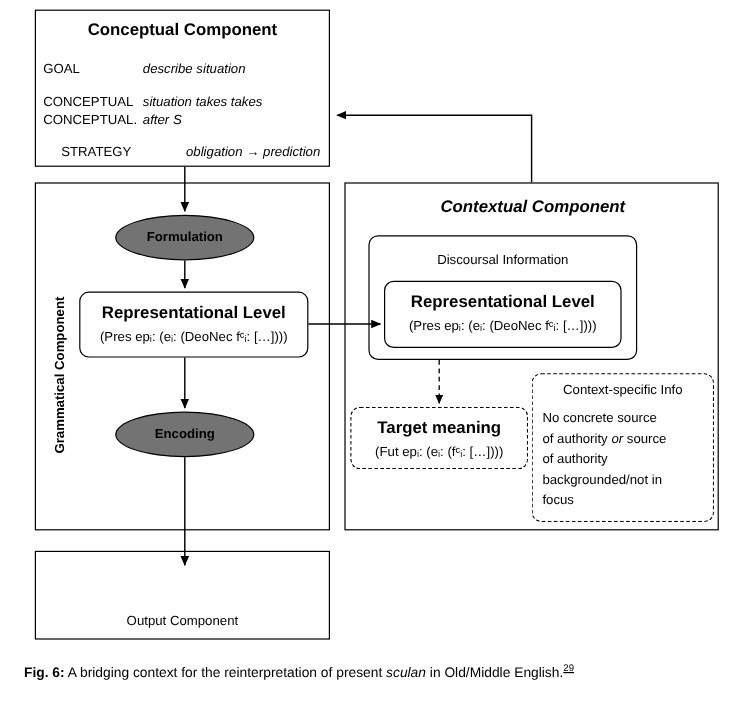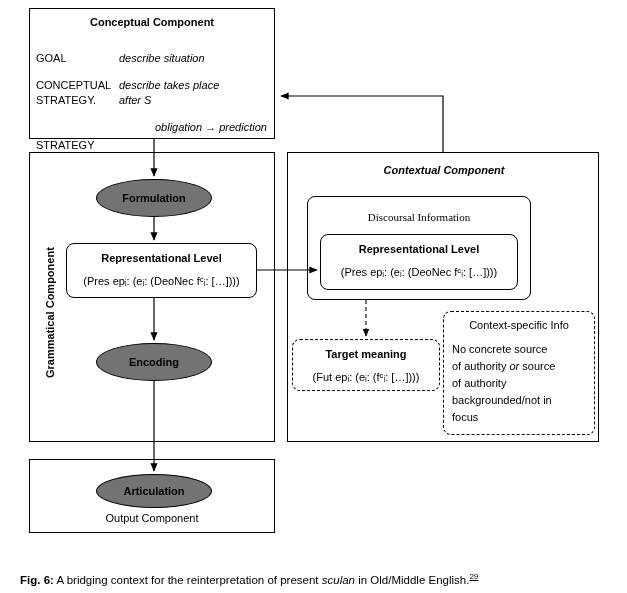--- a/index.html
+++ b/index.html
@@ -43,21 +43,21 @@
     display: flex;
     align-items: center;
     justify-content: center;
     font-weight: bold;
     font-size: 11px;
   }
   .title {
     position: absolute;
     font-weight: bold;
     text-align: center;
-    font-size: 11px;
+    font-size: 14px;
   }
   .label {
     position: absolute;
     font-size: 11px;
   }
   .italic { font-style: italic; }
   .center { text-align: center; }
   .vtitle {
     position: absolute;
     font-weight: bold;
@@ -69,21 +69,21 @@
   .arrow-svg {
     position: absolute;
     left: 0; top: 0;
     width: 627px;
     height: 593px;
     pointer-events: none;
   }
   .caption {
     position: absolute;
     left: 20px;
-    top: 572px;
+    top: 552px;
     width: 590px;
     font-size: 11.5px;
     line-height: 1.35;
   }
   .caption b { font-weight: bold; }
   .sup {
     font-size: 8px;
     vertical-align: super;
     text-decoration: underline;
   }
@@ -93,47 +93,46 @@
 
 <div id="stage">
 
   <div class="box" style="left:29px; top:8px; width:246px; height:131px;"></div>
   <div class="title" style="left:29px; top:16px; width:246px;">Conceptual Component</div>
 
   <div class="label" style="left:36px; top:52px;">GOAL</div>
   <div class="label italic" style="left:119px; top:52px;">describe situation</div>
 
   <div class="label" style="left:36px; top:79px;">CONCEPTUAL</div>
-  <div class="label" style="left:36px; top:94px;">STRATEGY.</div>
-  <div class="label italic" style="left:119px; top:79px;">describe takes place</div>
+  <div class="label" style="left:36px; top:94px;">CONCEPTUAL.</div>
+  <div class="label italic" style="left:119px; top:79px;">situation takes takes</div>
   <div class="label italic" style="left:119px; top:94px;">after S</div>
 
-  <div class="label" style="left:36px; top:121px;margin-top:18px;">STRATEGY</div>
+  <div class="label" style="left:51px; top:121px;">STRATEGY</div>
   <div class="label italic" style="left:119px; top:121px;margin-left:36px;">obligation → prediction</div>
 
   <div class="box" style="left:29px; top:152px; width:246px; height:290px;"></div>
   <div class="vtitle" style="left:44px; top:378px;">Grammatical Component</div>
 
   <div class="ellipse" style="left:96px; top:179px; width:116px; height:38px;">Formulation</div>
 
   <div class="box rounded" style="left:66px; top:243px; width:191px; height:55px;"></div>
   <div class="title" style="left:66px; top:252px; width:191px;">Representational Level</div>
   <div class="label center" style="left:66px; top:275px; width:191px;">(Pres epᵢ: (eᵢ: (DeoNec fᶜᵢ: […])))</div>
 
   <div class="ellipse" style="left:96px; top:343px; width:116px; height:38px;">Encoding</div>
 
   <div class="box" style="left:29px; top:459px; width:246px; height:74px;"></div>
-  <div class="ellipse" style="left:96px; top:474px; width:116px; height:34px;">Articulation</div>
   <div class="label center" style="left:29px; top:512px; width:246px;">Output Component</div>
 
   <div class="box" style="left:287px; top:152px; width:312px; height:290px;"></div>
   <div class="title" style="left:287px; top:164px; width:314px;font-style:italic;">Contextual Component</div>
 
   <div class="box rounded" style="left:307px; top:196px; width:224px; height:104px;"></div>
-  <div class="label center" style="left:307px; top:211px; width:224px;font-family:Liberation Serif, serif;">Discoursal Information</div>
+  <div class="label center" style="left:307px; top:211px; width:224px;">Discoursal Information</div>
 
   <div class="box rounded" style="left:320px; top:234px; width:198px; height:56px;"></div>
   <div class="title" style="left:320px; top:243px; width:198px;">Representational Level</div>
   <div class="label center" style="left:318px; top:266px; width:202px;">(Pres epᵢ: (eᵢ: (DeoNec fᶜᵢ: […])))</div>
 
   <div class="box rounded dashed" style="left:292px; top:339px; width:148px; height:52px;"></div>
   <div class="title" style="left:292px; top:348px; width:148px;">Target meaning</div>
   <div class="label center" style="left:290px; top:371px; width:152px;">(Fut epᵢ: (eᵢ: (fᶜᵢ: […])))</div>
 
   <div class="box rounded dashed" style="left:443px; top:311px; width:152px; height:124px;"></div>

